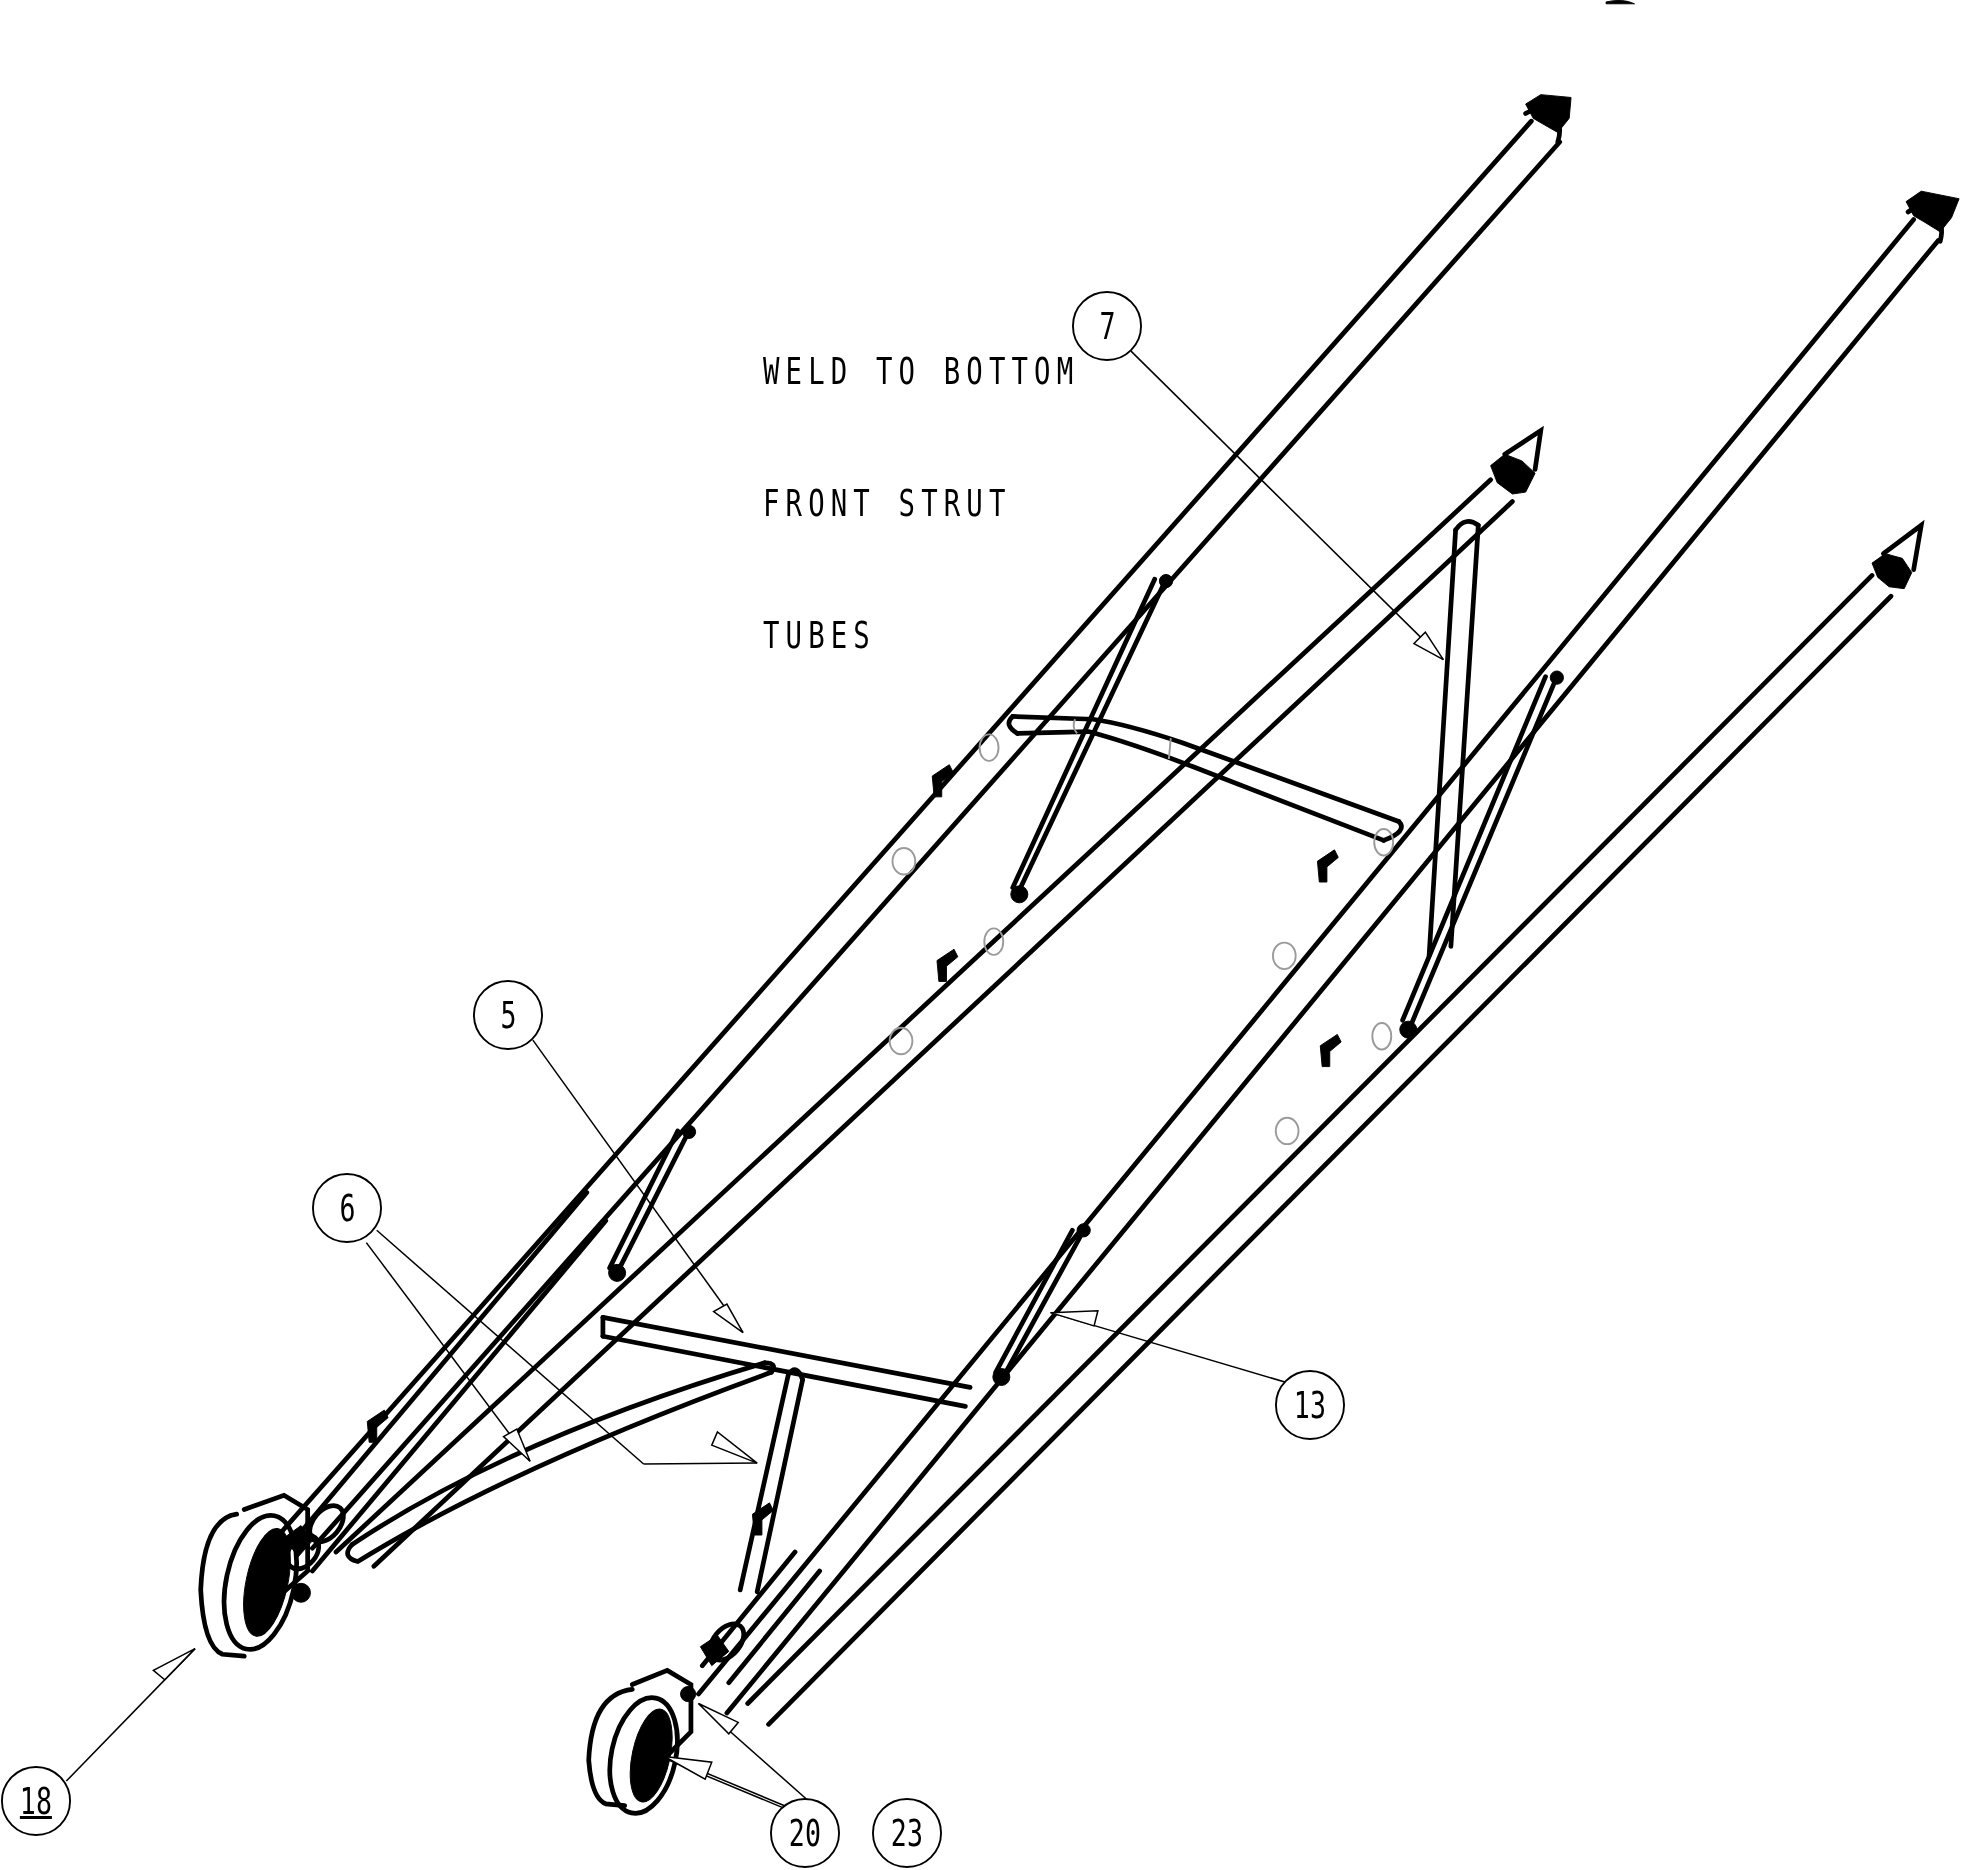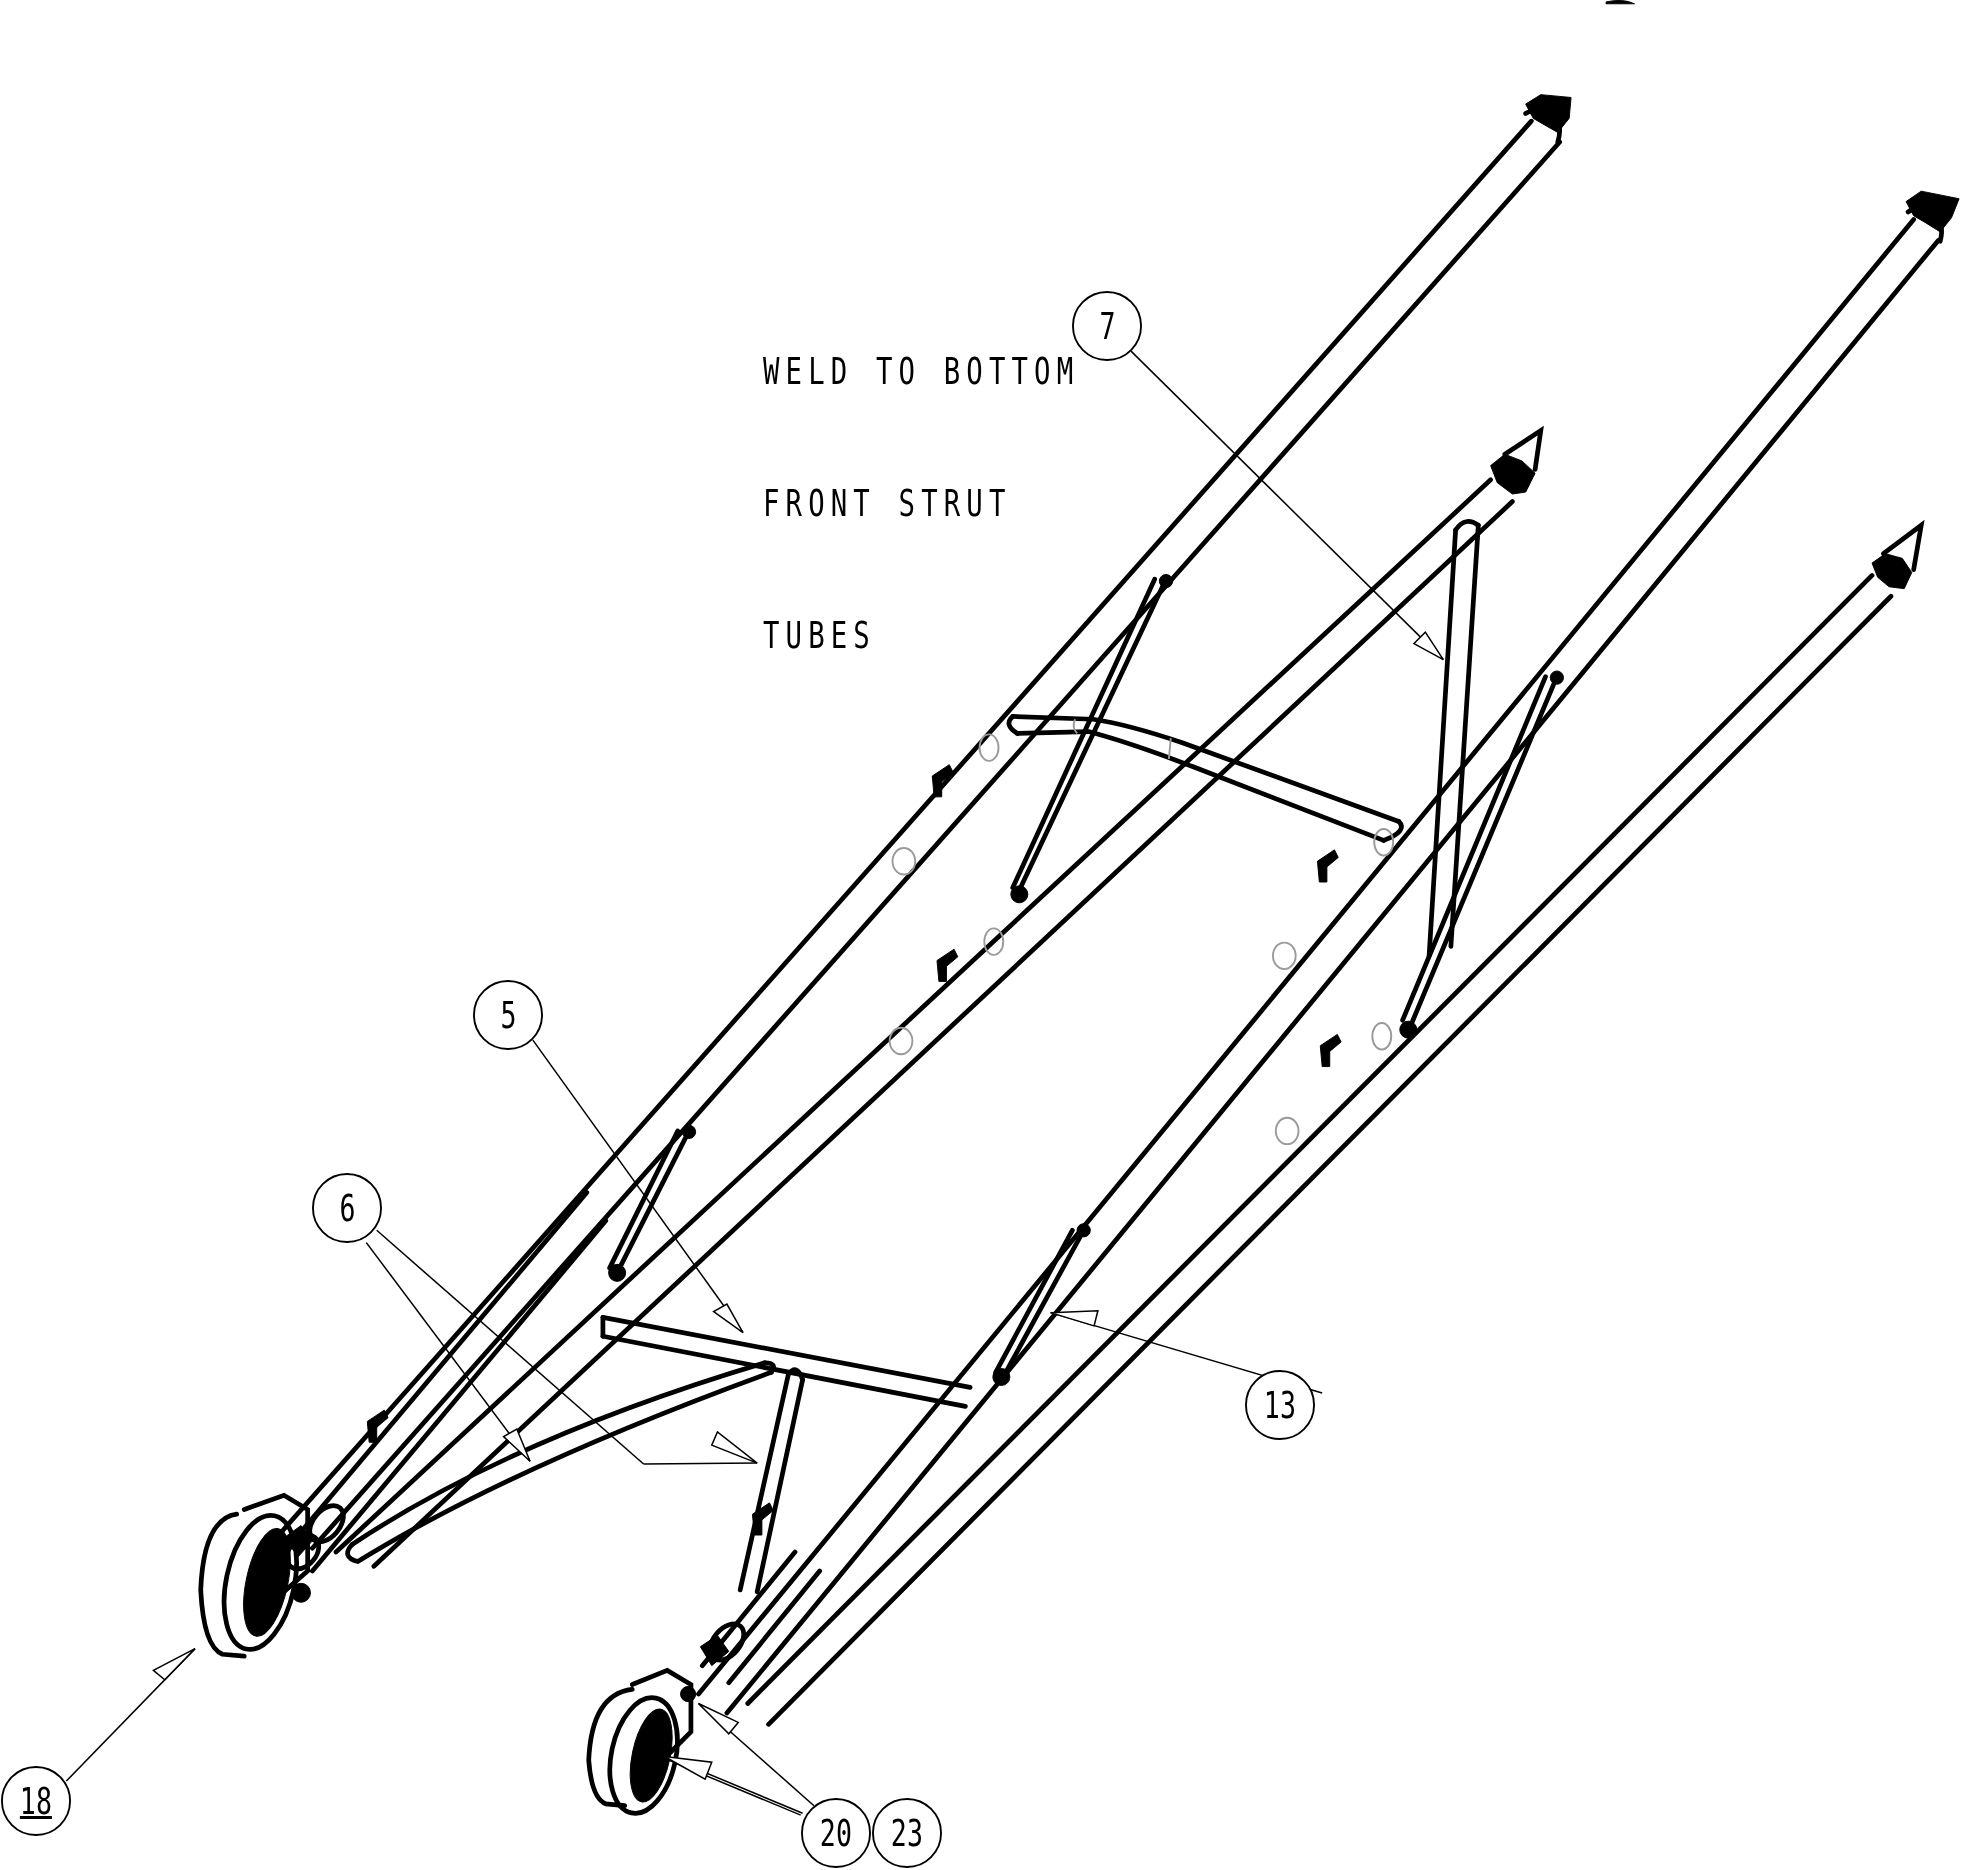--- a/index.html
+++ b/index.html
@@ -218,33 +218,33 @@
       <circle class="balloon-circle" cx="37" cy="37" r="36"></circle>
     </svg>
     <span style="position:relative">5</span>
   </div>
 <div class="balloon" style="left:312px; top:1173px;">
     <svg width="70" height="70" style="position:absolute;left:0;top:0" viewBox="0 0 74 74">
       <circle class="balloon-circle" cx="37" cy="37" r="36"></circle>
     </svg>
     <span style="position:relative">6</span>
   </div>
-<div class="balloon" style="left:1245px; top:1370px;">
+<div class="balloon" style="left:1275px; top:1370px;">
     <svg width="70" height="70" style="position:absolute;left:0;top:0" viewBox="0 0 74 74">
       <circle class="balloon-circle" cx="37" cy="37" r="36"></circle>
     </svg>
     <span style="position:relative">13</span>
   </div>
 <div class="balloon" style="left:0.9px; top:1766px;text-decoration:underline;">
     <svg width="70" height="70" style="position:absolute;left:0;top:0" viewBox="0 0 74 74">
       <circle class="balloon-circle" cx="37" cy="37" r="36"></circle>
     </svg>
     <span style="position:relative">18</span>
   </div>
-<div class="balloon" style="left:801px; top:1798px;">
+<div class="balloon" style="left:770px; top:1798px;">
     <svg width="70" height="70" style="position:absolute;left:0;top:0" viewBox="0 0 74 74">
       <circle class="balloon-circle" cx="37" cy="37" r="36"></circle>
     </svg>
     <span style="position:relative">20</span>
   </div>
 <div class="balloon" style="left:872px; top:1798px;">
     <svg width="70" height="70" style="position:absolute;left:0;top:0" viewBox="0 0 74 74">
       <circle class="balloon-circle" cx="37" cy="37" r="36"></circle>
     </svg>
     <span style="position:relative">23</span>

